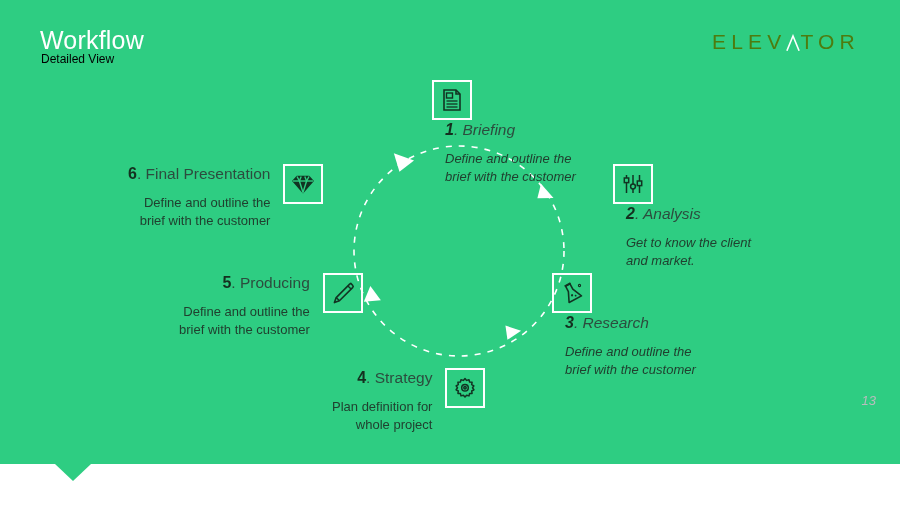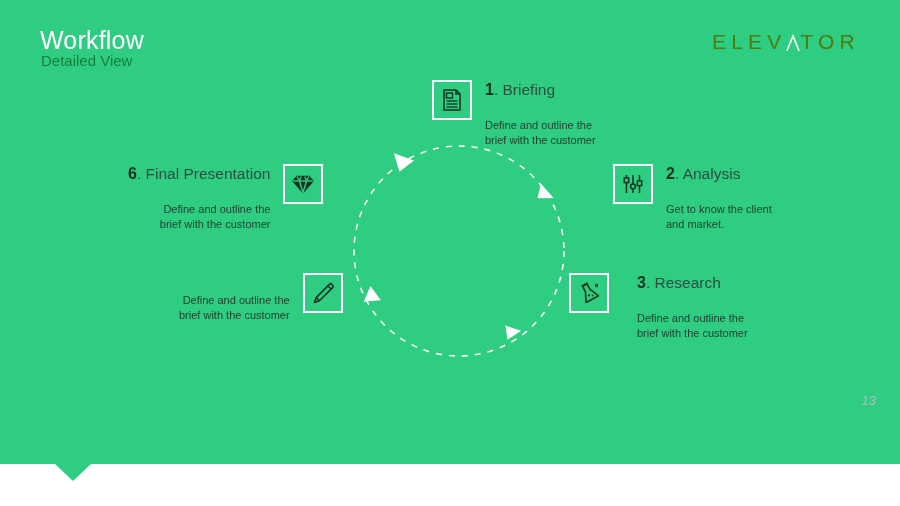--- a/index.html
+++ b/index.html
@@ -38,23 +38,23 @@
     position: absolute;
     left: 40px; top: 26px;
     font-size: 25px;
     font-weight: 400;
     color: #ffffff;
     letter-spacing: .2px;
   }
   #subtitle {
     position: absolute;
     left: 41px; top: 52px;
-    font-size: 15px;
+    font-size: 12px;
     font-weight: 400;
-    color: #15803d;
+    color: #000000;
   }
   #logo {
     position: absolute;
     right: 40px; top: 31px;
     font-size: 21px;
     font-weight: 400;
     color: #4d7c0f;
     letter-spacing: 5.2px;
     display: flex;
     align-items: center;
@@ -76,21 +76,21 @@
     width: 222px; height: 222px;
   }
   #cycle svg { display: block; }
 
   
   .step {
     position: absolute;
     display: flex;
     align-items: flex-start;
   }
-  .step.right-text { flex-direction: row; }
+  .step.right-text { flex-direction: column; font-style: italic; }
   .step.left-text  { flex-direction: row-reverse; }
   .icon-box {
     width: 40px; height: 40px;
     border: 2px solid #ffffff;
     flex: 0 0 40px;
     display: flex;
     align-items: center;
     justify-content: center;
   }
   .icon-box svg { display: block; }
@@ -102,30 +102,30 @@
     color: #2c4c3e;
     line-height: 1.15;
     white-space: nowrap;
   }
   .step-num {
     font-weight: 700;
     color: #14301f;
     font-size: 16px;
   }
   .step-desc {
-    font-size: 11px;
+    font-size: 13px;
     color: #20402f;
     line-height: 1.32;
-    margin-top: 19px;
+    margin-top: 11px;
     white-space: nowrap;
   }
   
   #step-1 { left: 432px; top: 80px; }
   #step-2 { left: 575px; top: 164px; padding-left: 38px; }
-  #step-3 { left: 569px; top: 273px; gap: 15px; }
+  #step-3 { left: 552px; top: 273px; }
   #step-4 { left: 332px; top: 368px; }
   #step-5 { left: 179px; top: 273px; }
   #step-6 { left: 128px; top: 164px; }
 
   
   #page-number {
     position: absolute;
     right: 24px; bottom: 12px;
     font-size: 13px;
     font-style: italic;
@@ -227,34 +227,55 @@
     </div>
     <div class="step-text">
       <div class="step-title"><span class="step-num">3</span><span>. Research</span></div>
       <div class="step-desc">
         <span>Define and outline the</span><br>
         <span>brief with the customer</span>
       </div>
     </div>
   </div>
 
+  <div class="step left-text" id="step-4">
+    <div class="icon-box">
+      <span>
+        <svg width="24" height="24" viewBox="0 0 24 24">
+          <g fill="none" stroke="#123322" stroke-width="1.5">
+            <path d="M12 2.6 L13.6 4.4 L16 3.7 L16.6 6.1 L19.1 6.2 L18.7 8.6 L20.9 9.8 L19.5 11.8 L20.9 13.8 L18.7 15 L19.1 17.4 L16.6 17.5 L16 19.9 L13.6 19.2 L12 21 L10.4 19.2 L8 19.9 L7.4 17.5 L4.9 17.4 L5.3 15 L3.1 13.8 L4.5 11.8 L3.1 9.8 L5.3 8.6 L4.9 6.2 L7.4 6.1 L8 3.7 L10.4 4.4 Z" stroke-linejoin="round"></path>
+            <circle cx="12" cy="11.8" r="3.3"></circle>
+            <circle cx="12" cy="11.8" r="1.2"></circle>
+          </g>
+        </svg>
+      </span>
+    </div>
+    <div class="step-text">
+      <div class="step-title"><span class="step-num">4</span><span>. Strategy</span></div>
+      <div class="step-desc">
+        <span>Plan definition for</span><br>
+        <span>whole project</span>
+      </div>
+    </div>
+  </div>
 
   <div class="step left-text" id="step-5">
     <div class="icon-box">
       <span>
         <svg width="26" height="26" viewBox="0 0 26 26">
           <g transform="rotate(0 13 13)">
             <path d="M20.8 3.4 L22.6 5.2 C23.3 5.9 23.3 6.9 22.6 7.6 L9.4 20.8 L4.4 22.6 L6.2 17.6 L19.4 4.4 C20 3.7 20.2 3.7 20.8 3.4 Z" fill="none" stroke="#123322" stroke-width="1.6" stroke-linejoin="round"></path>
             <line x1="17.9" y1="5.9" x2="21.1" y2="9.1" stroke="#123322" stroke-width="1.4"></line>
             <line x1="6.2" y1="17.6" x2="9.4" y2="20.8" stroke="#123322" stroke-width="1.4"></line>
           </g>
         </svg>
       </span>
     </div>
     <div class="step-text">
+      <div class="step-title"><span class="step-num">5</span><span>. Producing</span></div>
       <div class="step-desc">
         <span>Define and outline the</span><br>
         <span>brief with the customer</span>
       </div>
     </div>
   </div>
 
   <div class="step left-text" id="step-6">
     <div class="icon-box">
       <span>

